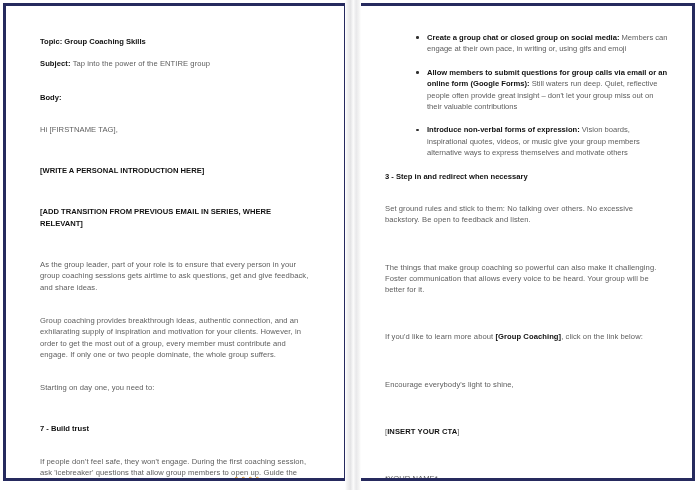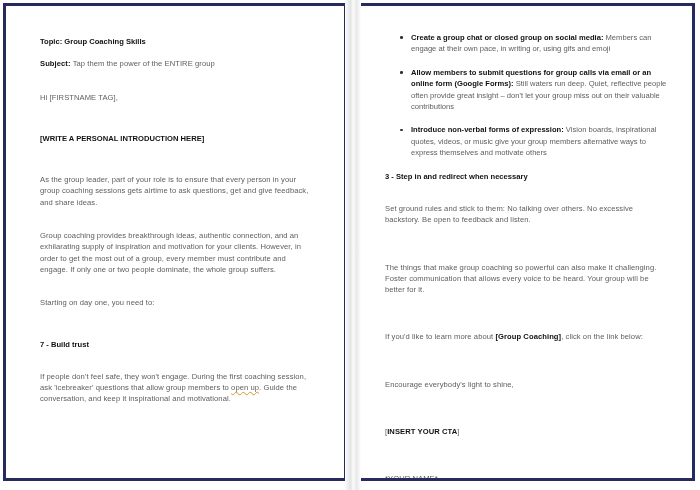--- a/index.html
+++ b/index.html
@@ -111,21 +111,21 @@
   ul.bullets {
     margin: 0 0 0 0;
     padding: 0 0 0 26px;
     list-style: none;
   }
   ul.bullets li {
     position: relative;
     font-size: 7.6px;
     line-height: 11.4px;
     color: #5d5d5d;
-    margin: 0 0 12px 0;
+    margin: 0 0 12px 16px;
   }
   ul.bullets li:before {
     content: "";
     position: absolute;
     left: -11px;
     top: 4.2px;
     width: 2.6px;
     height: 2.6px;
     border-radius: 50%;
     background: #303030;
@@ -138,27 +138,29 @@
 </head>
 <body>
 
 <div id="doc-viewer">
 
   <div class="page page-left">
     <div class="page-body">
 
       <p class="hd gap-xxl"><span class="lbl">Topic:</span><span> Group Coaching Skills</span></p>
 
-      <p class="blk gap-lg"><span class="lbl">Subject:</span><span class="gry"> Tap them the power of the ENTIRE group</span></p>
-
+      <p class="blk gap-lg"><span class="lbl">Subject:</span><span class="gry"> Tap into the power of the ENTIRE group</span></p>
+
+      <p class="hd gap-lg">Body:</p>
 
       <p class="blk gap-xl">Hi [FIRSTNAME TAG],</p>
 
       <p class="hd gap-xl">[WRITE A PERSONAL INTRODUCTION HERE]</p>
 
+      <p class="hd gap-xl">[ADD TRANSITION FROM PREVIOUS EMAIL IN SERIES, WHERE RELEVANT]</p>
 
       <p class="blk gap-lg">As the group leader, part of your role is to ensure that every person in your group coaching sessions gets airtime to ask questions, get and give feedback, and share ideas.</p>
 
       <p class="blk gap-lg">Group coaching provides breakthrough ideas, authentic connection, and an exhilarating supply of inspiration and motivation for your clients. However, in order to get the most out of a group, every member must contribute and engage. If only one or two people dominate, the whole group suffers.</p>
 
       <p class="blk gap-xl">Starting on day one, you need to:</p>
 
       <p class="hd gap-lg">7 - Build trust</p>
 
       <p class="blk gap-xxl"><span>If people don't feel safe, they won't engage. During the first coaching session, ask 'icebreaker' questions that allow group members to </span><span class="sp">open up</span><span>. Guide the conversation, and keep it inspirational and motivational.</span></p>

